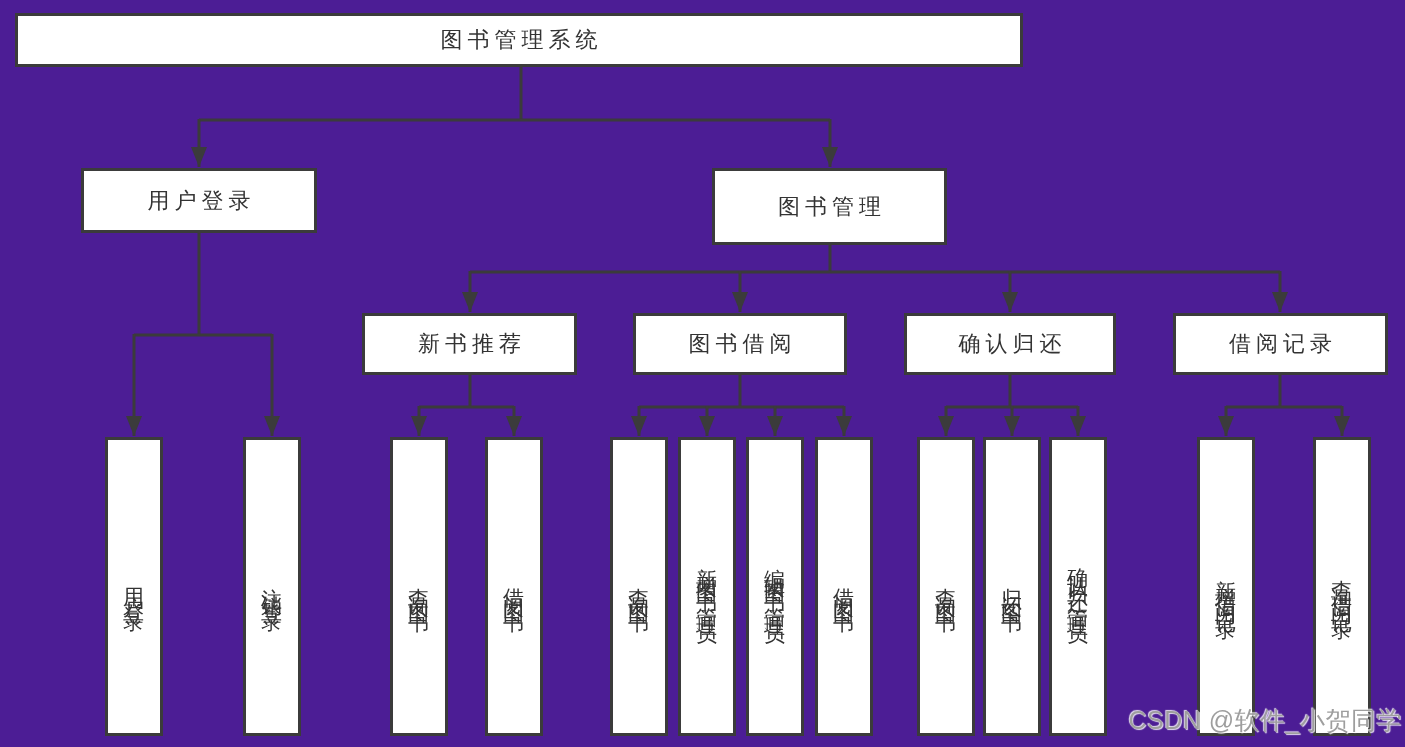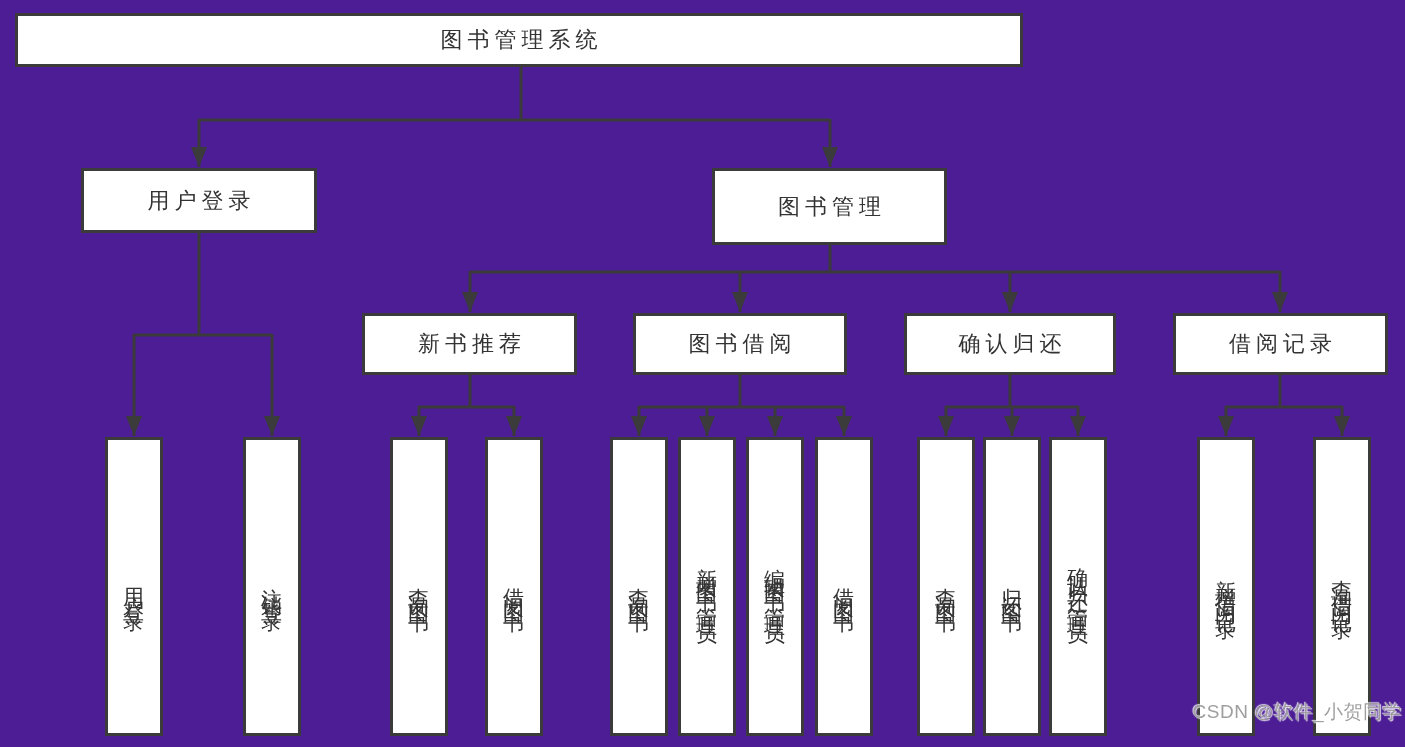--- a/index.html
+++ b/index.html
@@ -47,22 +47,22 @@
     writing-mode: vertical-rl;
     font-size: 21px;
     letter-spacing: 8px;
     line-height: 1;
     color: #333333;
     white-space: nowrap;
   }
   .watermark {
     position: absolute;
     right: 3px;
-    bottom: 22px;
-    font-size: 19px;
+    bottom: 10px;
+    font-size: 25px;
     color: #9e9e9e;
     letter-spacing: 0.5px;
     z-index: 5;
     text-shadow: 1px 1px 1px rgba(255,255,255,0.85), -1px -1px 1px rgba(255,255,255,0.85);
     white-space: nowrap;
   }
 </style>
 </head>
 <body>
 

